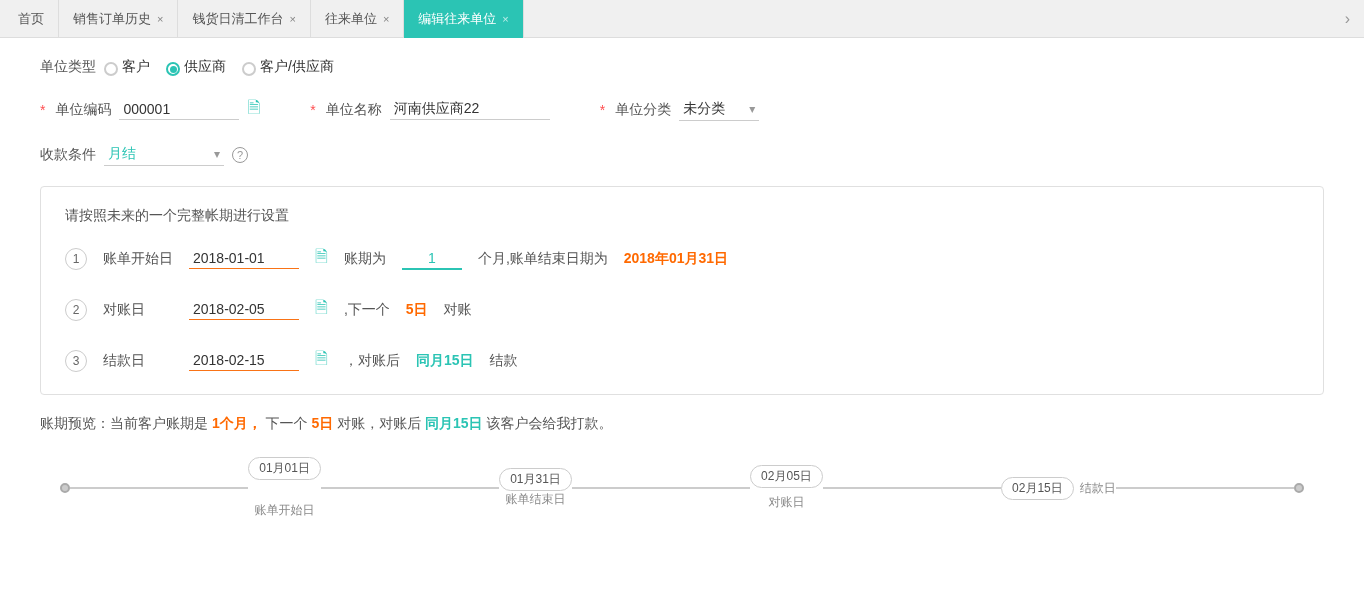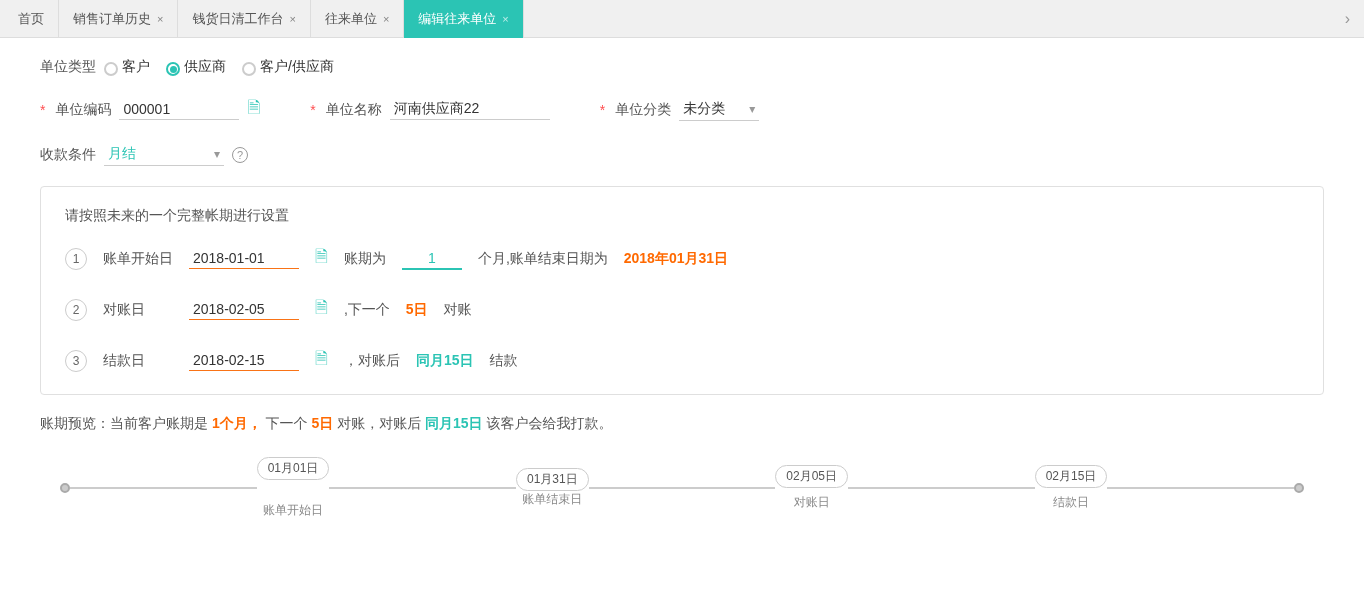--- a/index.html
+++ b/index.html
@@ -405,21 +405,21 @@
       <div class="timeline-sublabel">账单结束日</div>
     </div>
     <div style="flex:1; height:2px; background:#ccc;"></div>
 
     <div style="display:flex; flex-direction:column; align-items:center; gap:6px;">
       <div class="timeline-badge">02月05日</div>
       <div class="timeline-sublabel">对账日</div>
     </div>
     <div style="flex:1; height:2px; background:#ccc;"></div>
 
-    <div style="display:flex; flex-direction:column; align-items:center; gap:6px;">
+    <div style="display:flex; flex-direction:row; align-items:center; gap:6px;">
       <div class="timeline-badge">02月15日</div>
       <div class="timeline-sublabel">结款日</div>
     </div>
     <div style="flex:1; height:2px; background:#ccc;"></div>
     <div class="timeline-dot"></div>
   </div>
 
 </div>
 
 </body></html>

